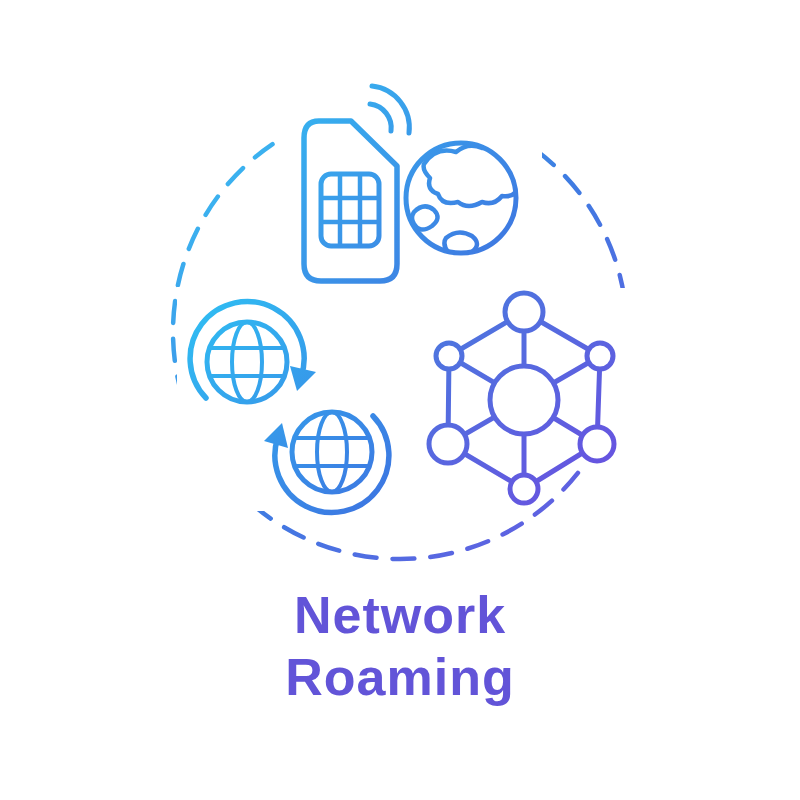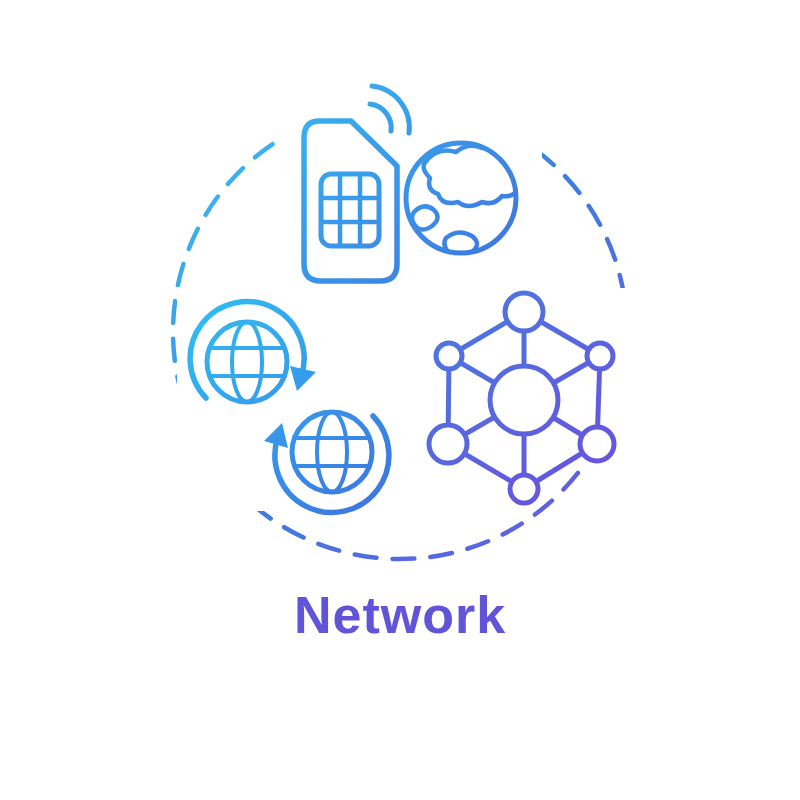--- a/index.html
+++ b/index.html
@@ -135,15 +135,16 @@
         <circle cx="597" cy="444" r="17"></circle>
         <circle cx="524" cy="489" r="14"></circle>
         <circle cx="448" cy="444" r="19"></circle>
         <circle cx="449" cy="356" r="13"></circle>
       </g>
     </g>
   </svg>
 
   <div class="caption">
     <div>Network</div>
+    <div>Roaming</div>
   </div>
 
 </div>
 
 </body></html>

